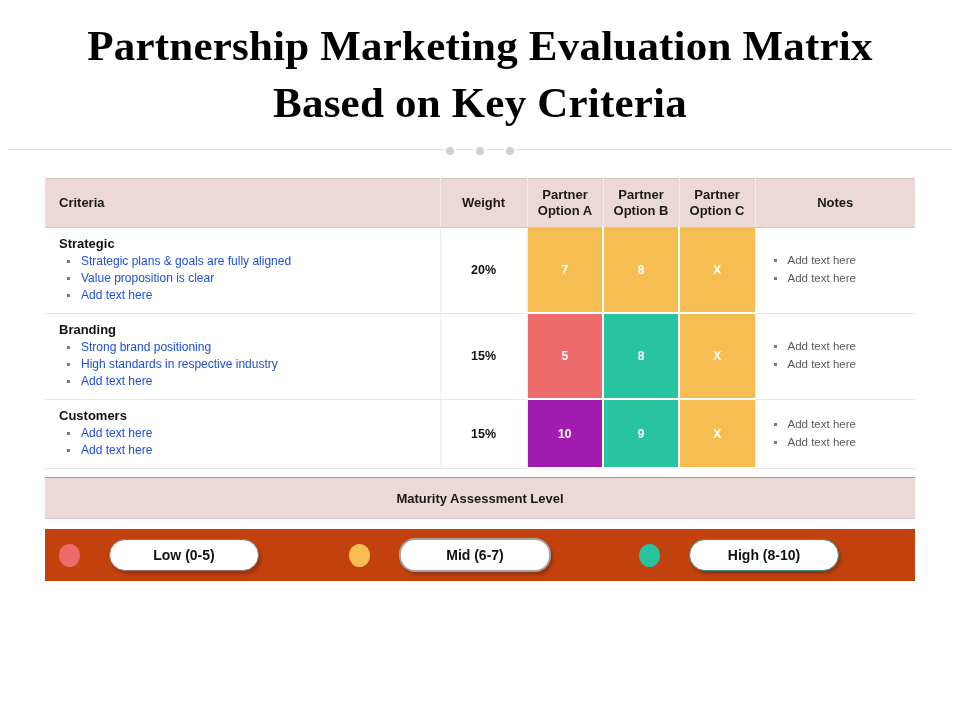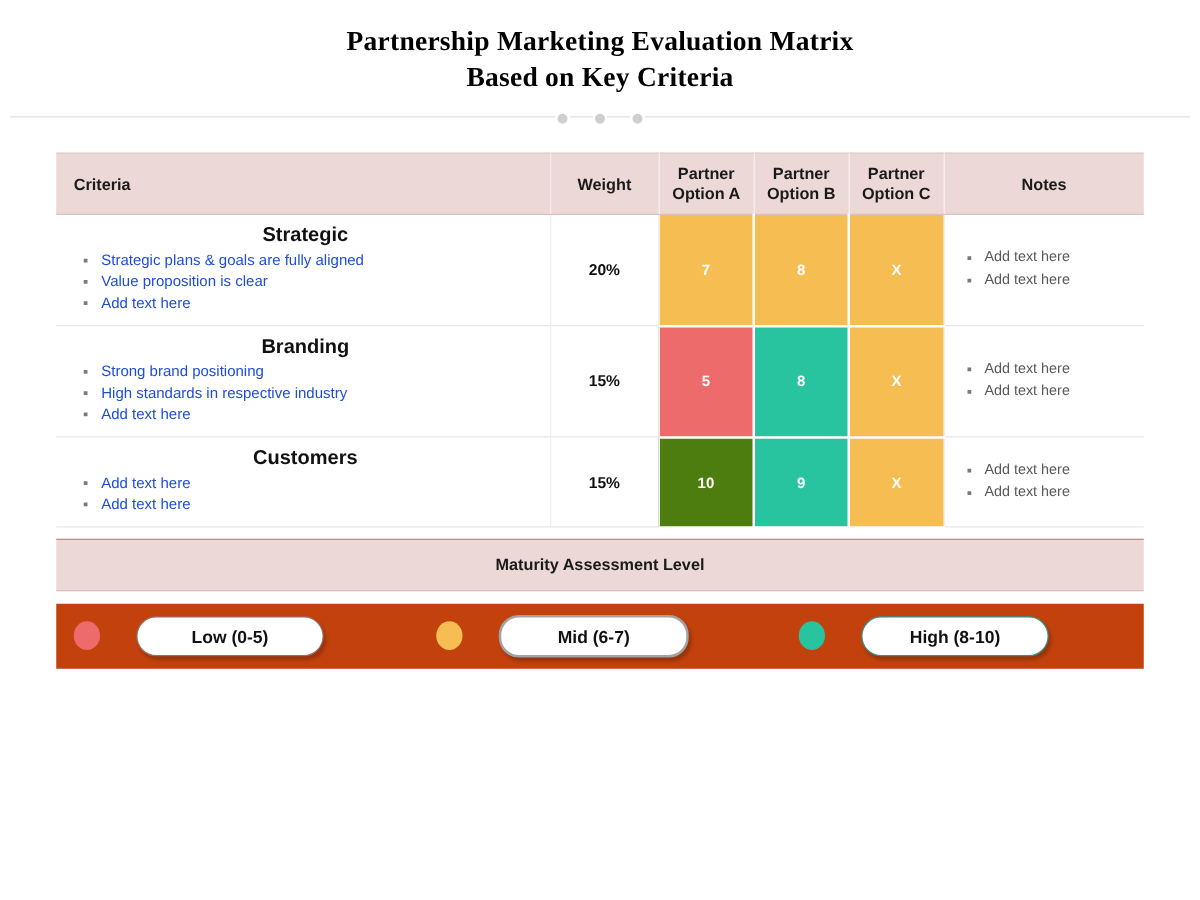--- a/index.html
+++ b/index.html
@@ -14,21 +14,21 @@
     overflow: hidden;
   }
 
   
   .title-block {
     padding-top: 18px;
     text-align: center;
   }
   .slide-title {
     font-family: "Liberation Serif", serif;
-    font-size: 22px;
+    font-size: 43px;
     font-weight: 700;
     color: #000000;
     line-height: 1.32;
     letter-spacing: 0.2px;
     margin: 0 auto;
     width: 800px;
   }
   .title-line-2 { display: block; }
 
   .divider-wrap {
@@ -115,25 +115,24 @@
   }
   .data-row:last-child td {
     border-bottom: 1px solid #e6e6e6;
   }
   .cell-criteria {
     padding: 8px 10px 9px 14px !important;
     background: #ffffff;
     border-right: 1px solid #ededed;
   }
   .crit-name {
-    font-size: 16px;
+    font-size: 13px;
     font-weight: 700;
     color: #111111;
     margin-bottom: 2px;
-    text-align: center;
   }
   ul.bullets {
     margin: 0;
     padding: 0;
     list-style: none;
   }
   ul.bullets li {
     font-size: 12px;
     color: #1d4ed8;
     line-height: 1.42;
@@ -327,21 +326,21 @@
         </tr>
         <tr class="data-row">
           <td class="cell-criteria">
             <div class="crit-name">Customers</div>
             <ul class="bullets">
               <li>Add text here</li>
               <li>Add text here</li>
             </ul>
           </td>
           <td class="cell-weight">15%</td>
-          <td class="cell-score" style="background: #4d7c0f;">10</td>
+          <td class="cell-score" style="background: #a21caf;">10</td>
           <td class="cell-score" style="background: rgb(40, 196, 160);">9</td>
           <td class="cell-score last-opt" style="background: rgb(246, 189, 83);">X</td>
           <td class="cell-notes">
             <ul class="bullets">
               <li>Add text here</li>
               <li>Add text here</li>
             </ul>
           </td>
         </tr>
       </tbody>

